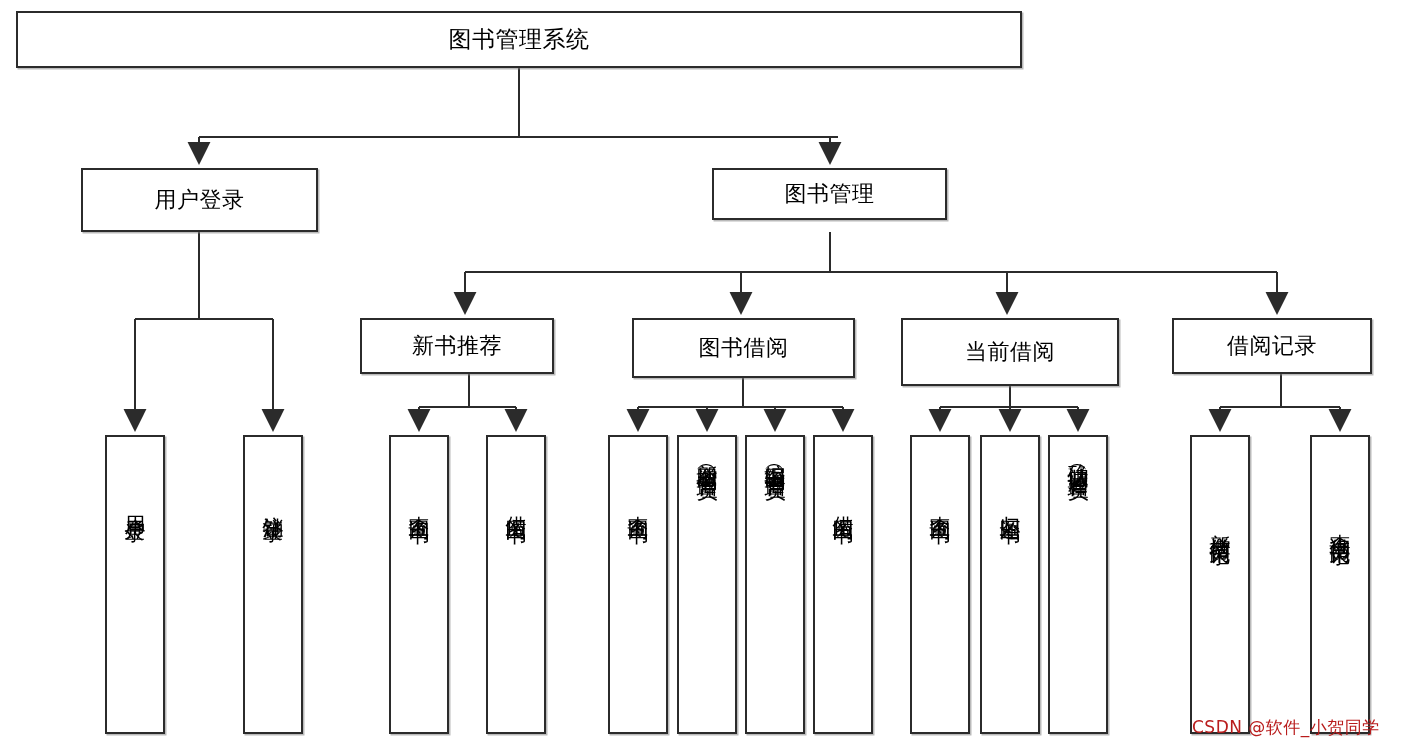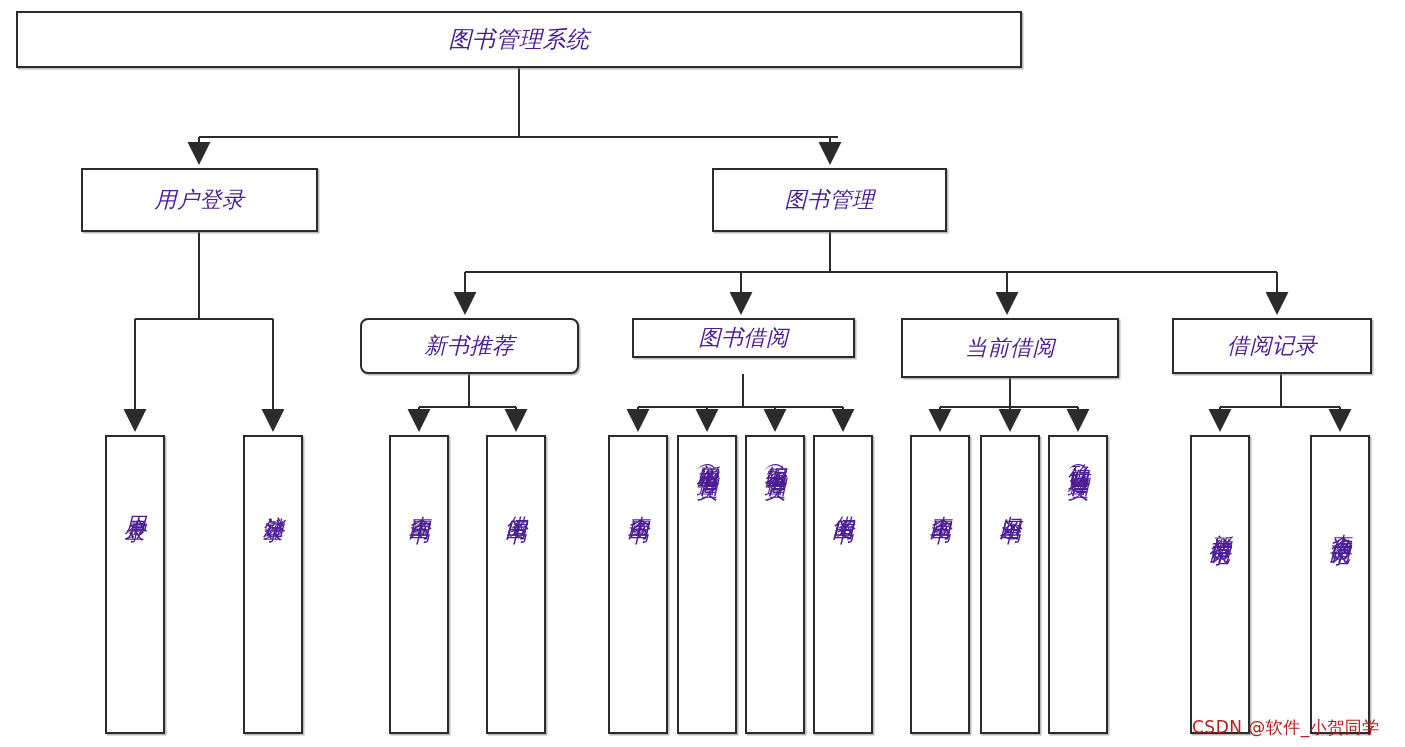--- a/index.html
+++ b/index.html
@@ -31,24 +31,23 @@
     box-sizing: border-box;
     background: #ffffff;
     border: 2px solid #2b2b2b;
     display: flex;
     align-items: center;
     justify-content: center;
     box-shadow: 1.5px 1.5px 0 0 rgba(130,130,130,0.55);
   }
   .node .node-label {
     display: block;
-    color: #4c1d95;
+    color: #000000;
     line-height: 1.18;
     letter-spacing: 0.5px;
-    font-style: italic;
   }
   
   .node.horiz .node-label {
     font-size: 22px;
     writing-mode: horizontal-tb;
   }
   .node.root .node-label {
     font-size: 23px;
   }
   
@@ -138,33 +137,33 @@
   </svg>
 
   <div class="node horiz root" style="left:16px; top:11px; width:1006px; height:57px;">
     <span class="node-label">图书管理系统</span>
   </div>
 
   <div class="node horiz" style="left:81px; top:168px; width:237px; height:64px;">
     <span class="node-label">用户登录</span>
   </div>
 
-  <div class="node horiz" style="left:712px; top:168px; width:235px; height:64px;">
+  <div class="node horiz" style="left:712px; top:168px; width:235px; height:52px;">
     <span class="node-label">图书管理</span>
   </div>
 
-  <div class="node horiz" style="left:360px; top:318px; width:219px; height:56px;border-radius:8px;">
+  <div class="node horiz" style="left:360px; top:318px; width:194px; height:56px;">
     <span class="node-label">新书推荐</span>
   </div>
 
-  <div class="node horiz" style="left:632px; top:318px; width:223px; height:40px;">
+  <div class="node horiz" style="left:632px; top:318px; width:223px; height:60px;">
     <span class="node-label">图书借阅</span>
   </div>
 
-  <div class="node horiz" style="left:901px; top:318px; width:218px; height:60px;">
+  <div class="node horiz" style="left:901px; top:318px; width:218px; height:68px;">
     <span class="node-label">当前借阅</span>
   </div>
 
   <div class="node horiz" style="left:1172px; top:318px; width:200px; height:56px;">
     <span class="node-label">借阅记录</span>
   </div>
 
   <div class="node vert short" style="left:105px; top:435px; width:60px; height:299px;">
     <span class="node-label">用户登录</span>
   </div>

